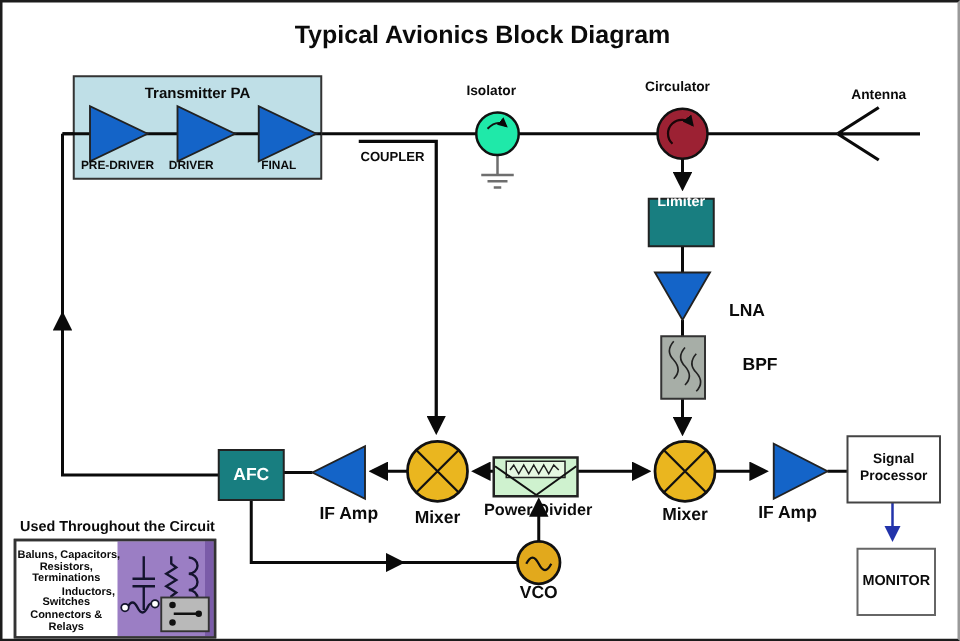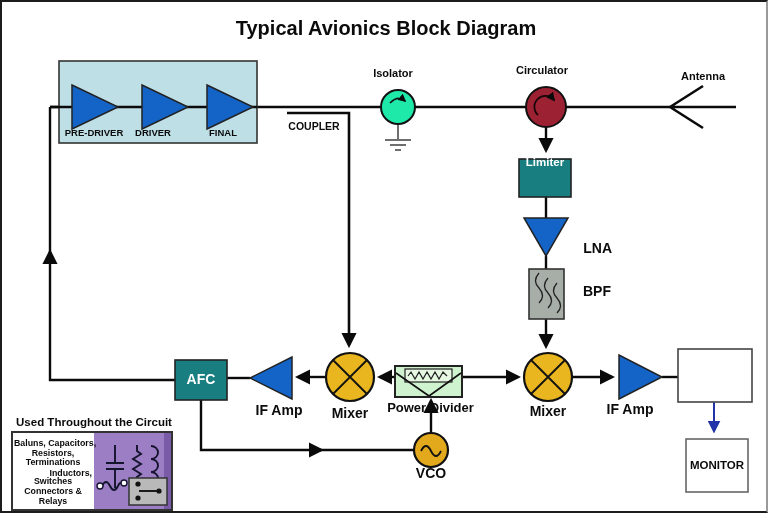--- a/index.html
+++ b/index.html
@@ -142,35 +142,37 @@
   <g fill="#111">
     <circle cx="136" cy="482" r="2.6"></circle>
     <circle cx="136" cy="496" r="2.6"></circle>
     <circle cx="157" cy="489" r="2.6"></circle>
   </g>
   <path d="M137,489 H156" stroke="#111" stroke-width="1.9"></path>
 </svg>
 
 <div class="lbl title" style="left:0;top:15px;width:768px;">Typical Avionics Block Diagram</div>
 
+<div class="lbl" style="left:57px;top:66px;width:198px;font-size:12px;">Transmitter PA</div>
 <div class="lbl" style="left:55px;top:126px;width:74px;font-size:9.5px;">PRE-DRIVER</div>
 <div class="lbl" style="left:114px;top:126px;width:74px;font-size:9.5px;">DRIVER</div>
 <div class="lbl" style="left:184px;top:126px;width:74px;font-size:9.5px;">FINAL</div>
 
 <div class="lbl" style="left:272px;top:118px;width:80px;font-size:10.5px;">COUPLER</div>
 <div class="lbl" style="left:356px;top:65px;width:70px;font-size:11px;">Isolator</div>
 <div class="lbl" style="left:505px;top:62px;width:70px;font-size:11px;">Circulator</div>
 <div class="lbl" style="left:666px;top:68px;width:70px;font-size:11px;">Antenna</div>
 
 <div class="lbl boxlbl" style="left:517px;top:154px;width:52px;font-size:11.5px;">Limiter</div>
 <div class="lbl" style="left:560px;top:238px;width:50px;font-size:14px;text-align:right;">LNA</div>
-<div class="lbl" style="left:570px;top:281px;width:50px;font-size:14px;text-align:center;">BPF</div>
+<div class="lbl" style="left:570px;top:281px;width:50px;font-size:14px;text-align:right;">BPF</div>
 
 <div class="lbl" style="left:511px;top:401px;width:70px;font-size:14px;">Mixer</div>
 <div class="lbl" style="left:593px;top:399px;width:70px;font-size:14px;">IF Amp</div>
+<div class="lbl wrap" style="left:678px;top:358px;width:70px;font-size:11px;line-height:1.3;">Signal Processor</div>
 <div class="lbl" style="left:684px;top:457px;width:62px;font-size:11.5px;">MONITOR</div>
 
 <div class="lbl" style="left:371px;top:399px;width:115px;font-size:13px;">Power Divider</div>
 <div class="lbl" style="left:399px;top:463px;width:60px;font-size:14px;">VCO</div>
 
 <div class="lbl" style="left:313px;top:403px;width:70px;font-size:14px;">Mixer</div>
 <div class="lbl" style="left:240px;top:400px;width:74px;font-size:14px;">IF Amp</div>
 <div class="lbl boxlbl" style="left:173px;top:369px;width:52px;font-size:14px;">AFC</div>
 
 <div class="lbl" style="left:8px;top:414px;width:168px;font-size:11.5px;">Used Throughout the Circuit</div>

